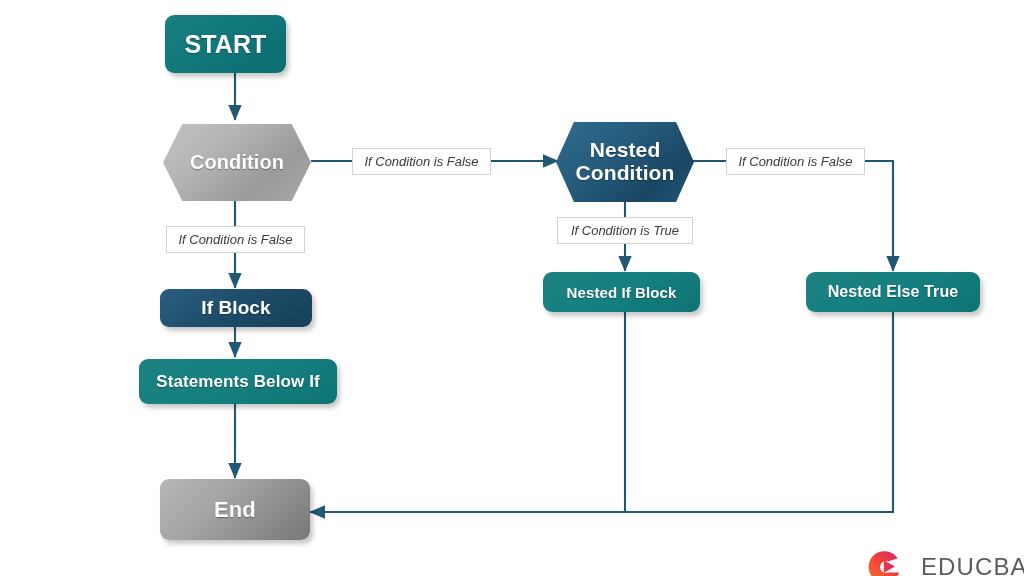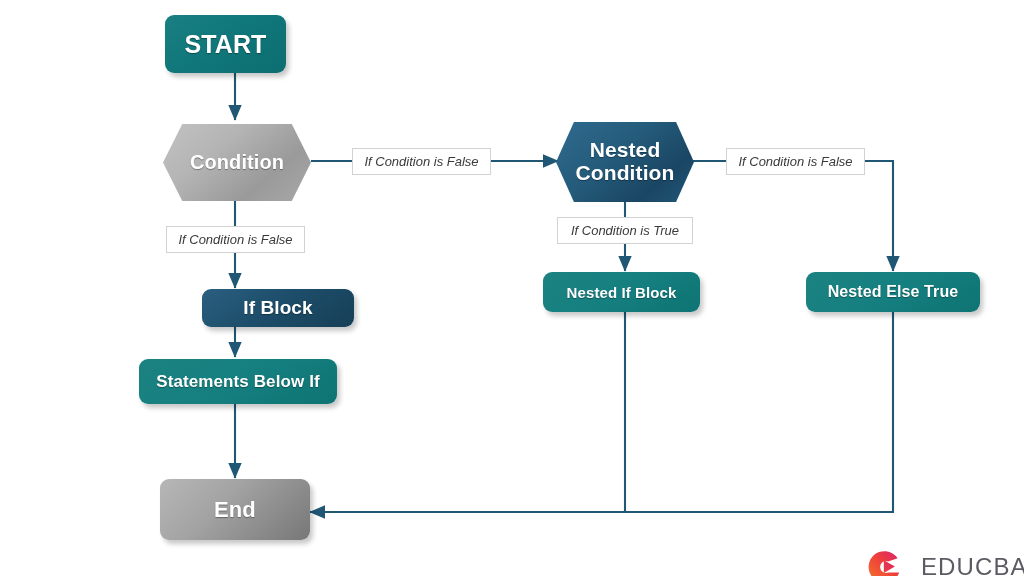--- a/index.html
+++ b/index.html
@@ -146,21 +146,21 @@
   </svg>
 
   <div class="node rrect fill-teal" style="left:165px; top:15px; width:121px; height:58px; font-size:25px;">
     <span>START</span>
   </div>
 
   <div class="node hex hex-gray" style="left:163px; top:124px; width:148px; height:77px; font-size:20px;">
     <span>Condition</span>
   </div>
 
-  <div class="node rrect fill-steel" style="left:160px; top:289px; width:152px; height:38px; font-size:19px;margin-left:42px;">
+  <div class="node rrect fill-steel" style="left:160px; top:289px; width:152px; height:38px; font-size:19px;">
     <span>If Block</span>
   </div>
 
   <div class="node rrect fill-teal2" style="left:139px; top:359px; width:198px; height:45px; font-size:17px;">
     <span>Statements Below If</span>
   </div>
 
   <div class="node rrect fill-gray" style="left:160px; top:479px; width:150px; height:61px; font-size:22px;">
     <span>End</span>
   </div>

